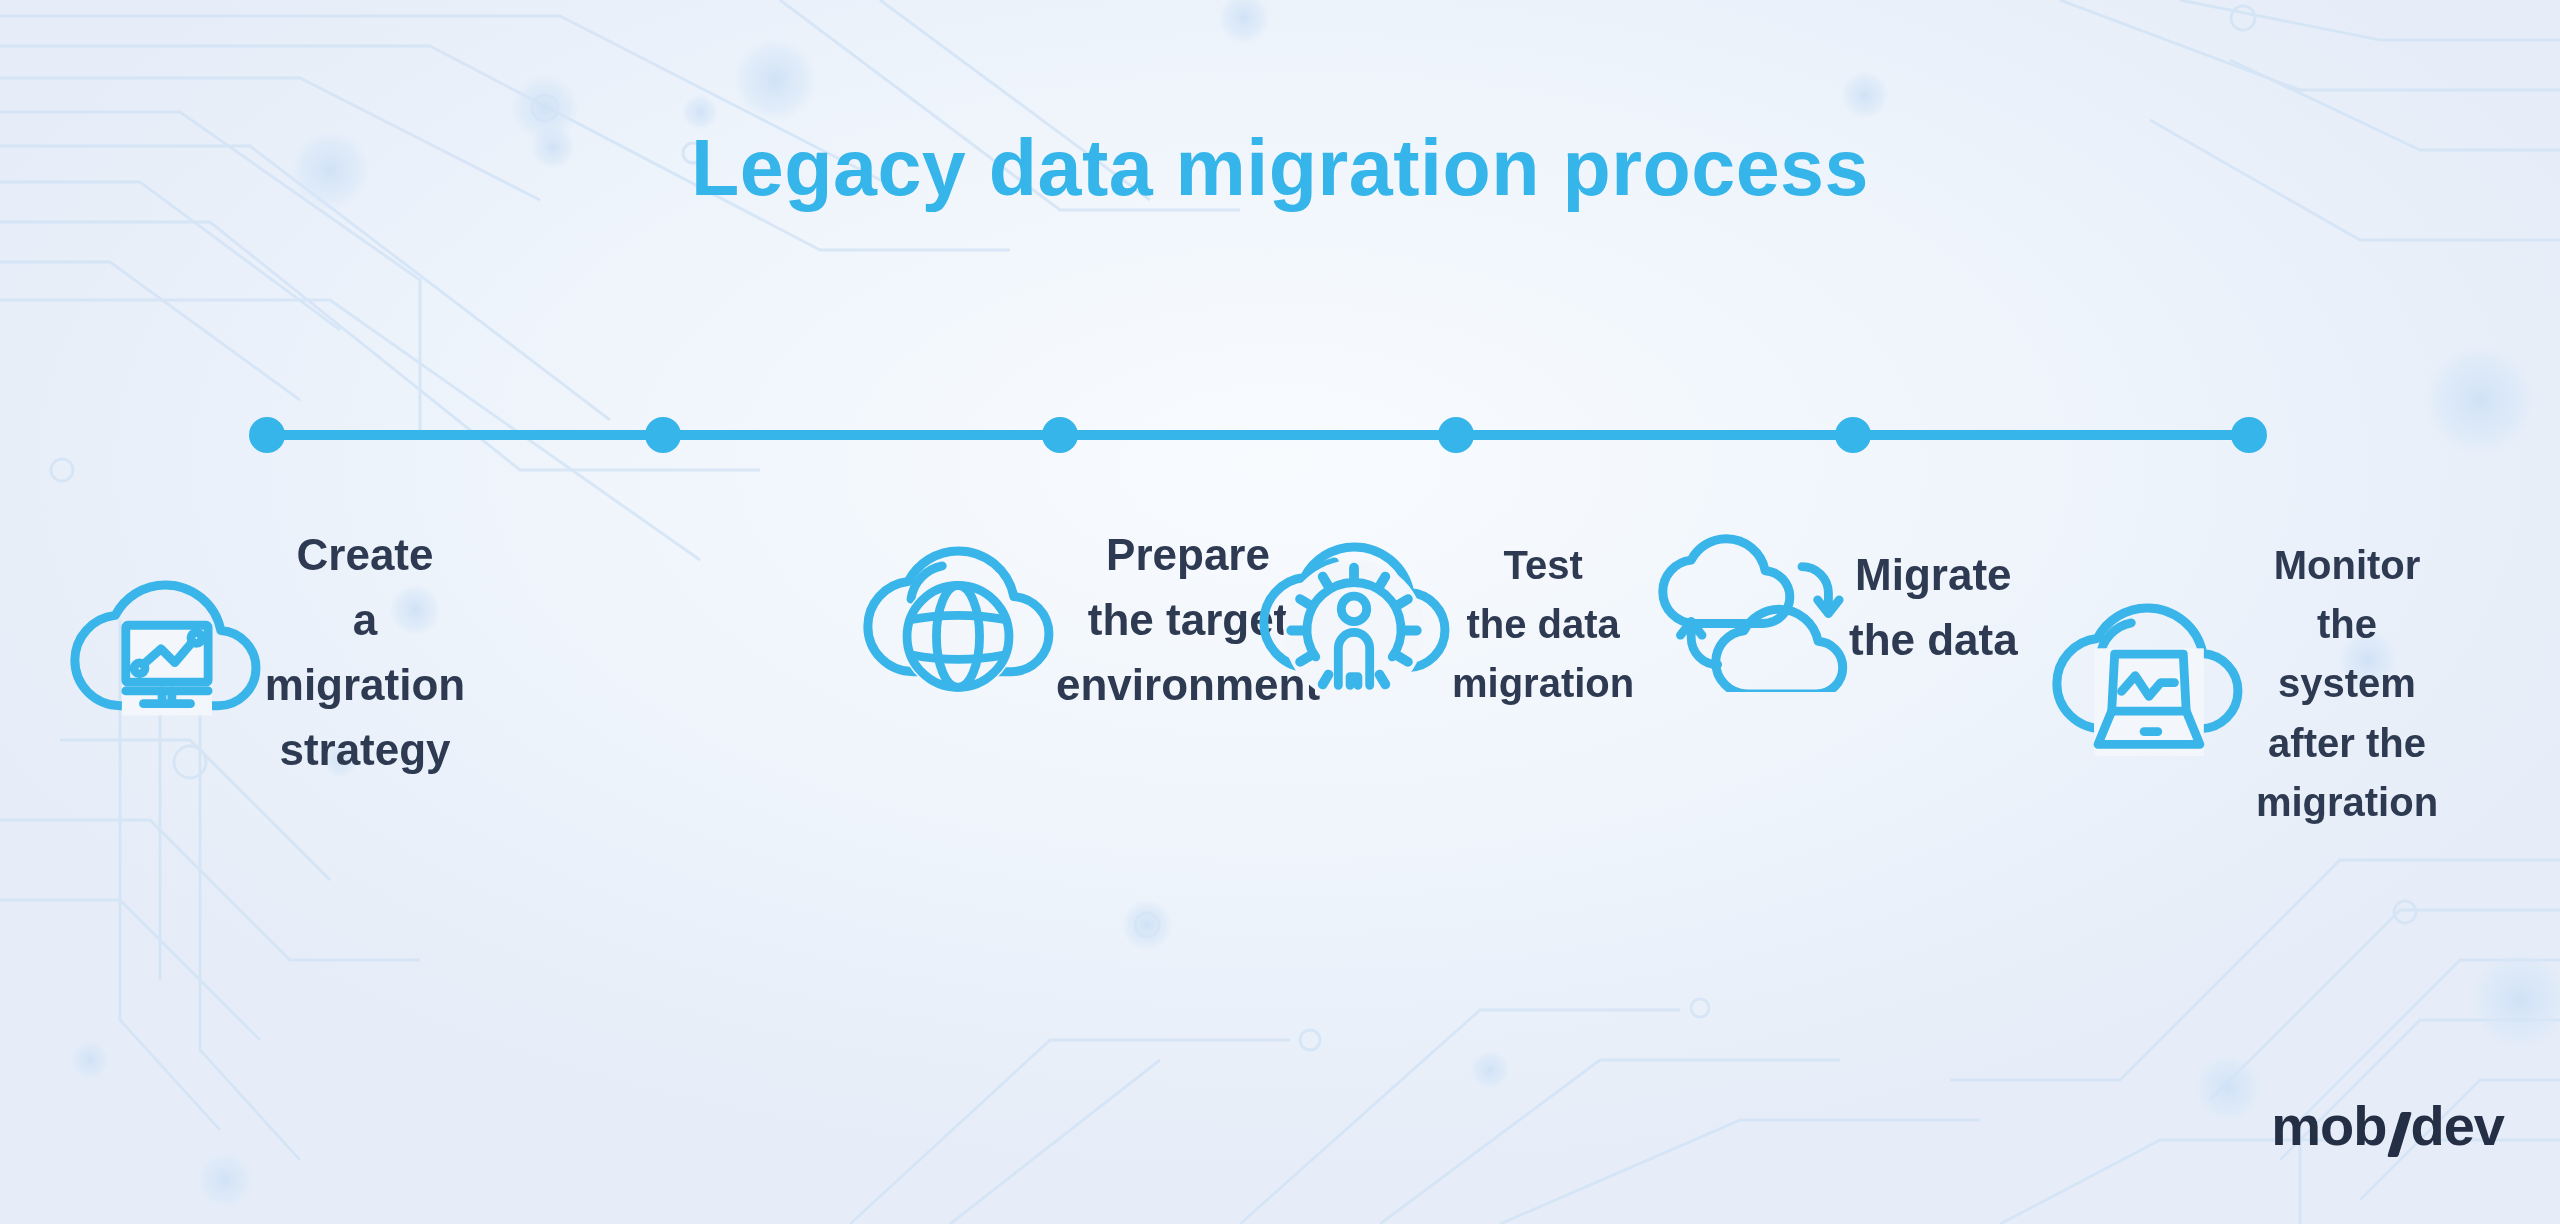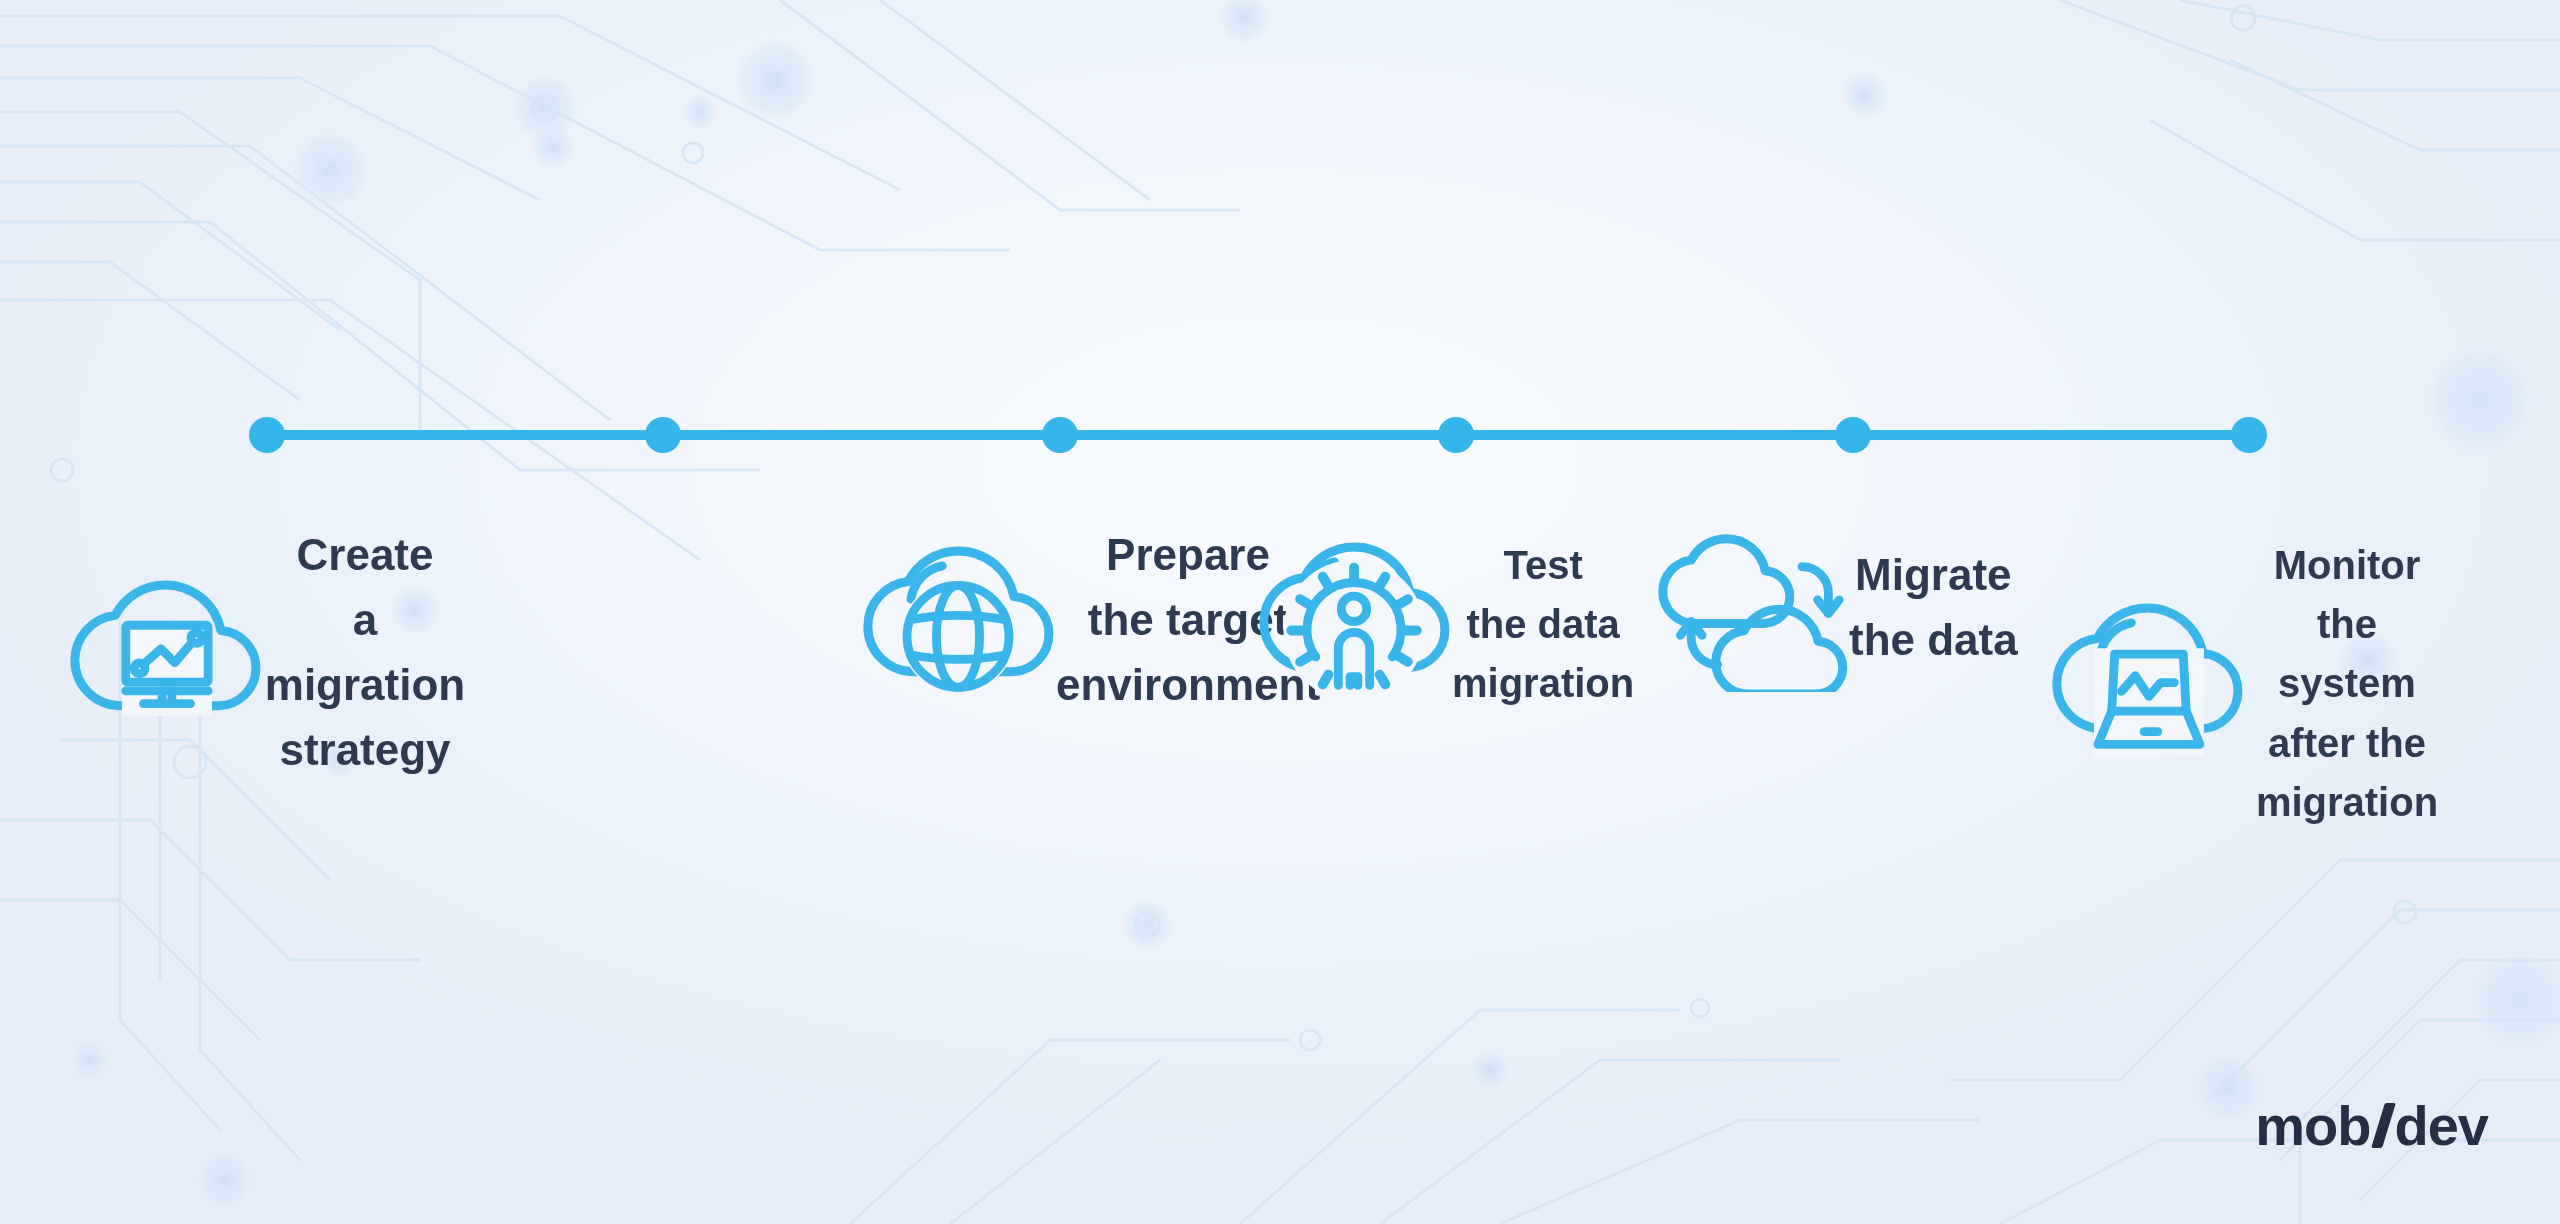--- a/index.html
+++ b/index.html
@@ -58,26 +58,26 @@
     font-size:44px;
     font-weight:700;
     line-height:1.48;
     color:#2e3a51;
     text-align:center;
     white-space:pre-line;
   }
   .step.sz-s .step-label{font-size:40px;margin-top:40px;}
   .brand-logo{
     position:absolute;
-    right:72px;bottom:66px;
+    right:56px;bottom:66px;
     font-size:56px;
     font-weight:700;
     letter-spacing:-1px;
     color:#242e44;
-    display:flex;align-items:center;
+    display:flex;align-items:flex-end;
   }
   .logo-slash{
     display:inline-block;
     width:11px;height:45px;
     margin:0 6px 1px 7px;
     background:#242e44;
     border-radius:2px;
     transform:skewX(-17deg);
   }
 </style>
@@ -158,20 +158,21 @@
       <circle cx="2368" cy="660" r="30"></circle>
       <circle cx="2520" cy="1000" r="50"></circle>
       <circle cx="2228" cy="1088" r="34"></circle>
       <circle cx="1147" cy="925" r="26"></circle>
       <circle cx="1490" cy="1070" r="20"></circle>
       <circle cx="225" cy="1180" r="28"></circle>
       <circle cx="90" cy="1060" r="20"></circle>
     </g>
   </svg>
 
+  <div class="page-title">Legacy data migration process</div>
 
   <div class="timeline-line"></div>
   <div class="timeline-dot" style="left:249px"></div>
   <div class="timeline-dot" style="left:645px"></div>
   <div class="timeline-dot" style="left:1042px"></div>
   <div class="timeline-dot" style="left:1438px"></div>
   <div class="timeline-dot" style="left:1835px"></div>
   <div class="timeline-dot" style="left:2231px"></div>
 
   <div class="step" style="left:67px">

